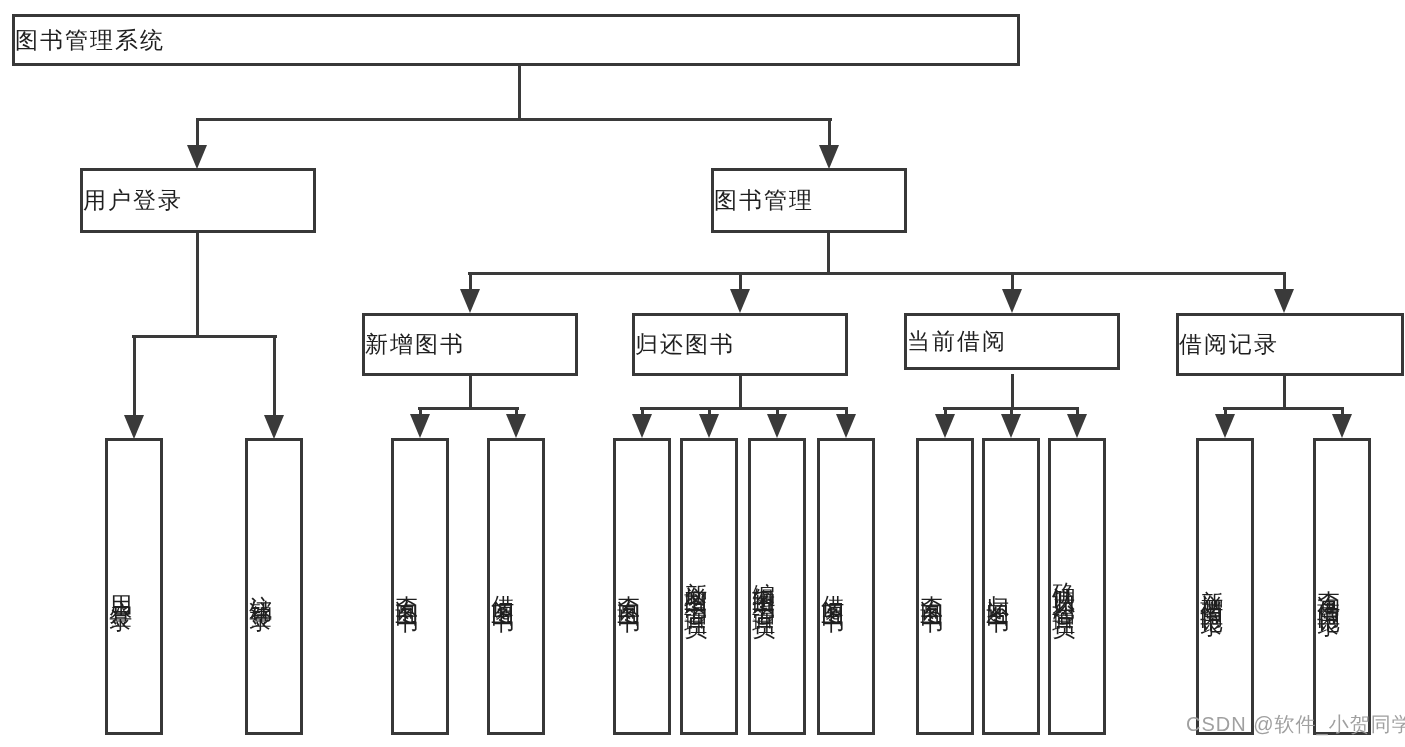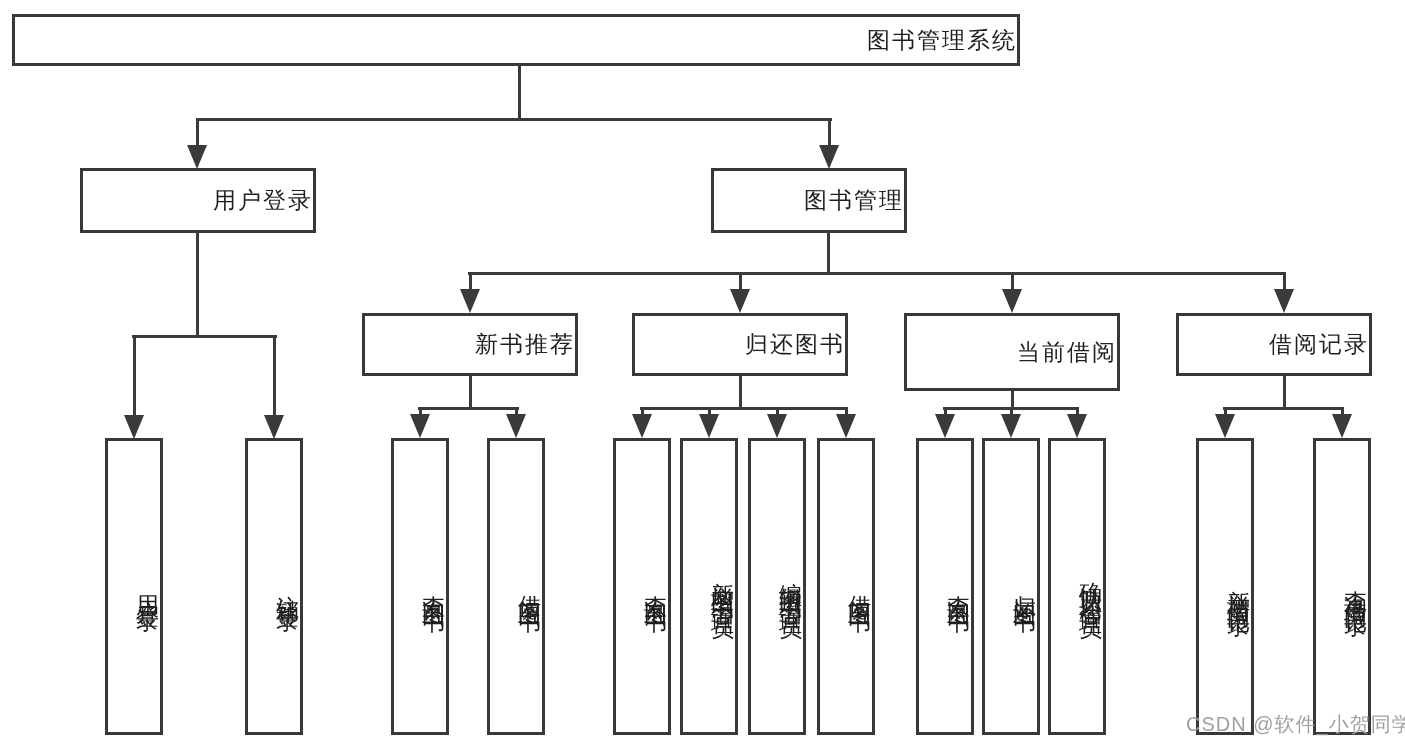--- a/index.html
+++ b/index.html
@@ -2,21 +2,21 @@
 <html><head>
 <meta charset="utf-8">
 <style>
   html,body{margin:0;padding:0;background:#ffffff;}
   .canvas{
     position:relative;width:1405px;height:747px;background:#ffffff;overflow:hidden;
     font-family:"Liberation Sans","DejaVu Sans",sans-serif;color:#1f1f1f;
   }
   .box{
     position:absolute;border:3px solid #383838;background:#ffffff;box-sizing:border-box;
-    display:flex;align-items:center;justify-content:flex-end;
+    display:flex;align-items:center;justify-content:flex-start;
   }
   .box-h{font-size:23px;letter-spacing:2px;}
   .box-v{font-size:23px;}
   .box-v > span{
     writing-mode:vertical-rl;text-orientation:mixed;
     letter-spacing:5px;line-height:1.1;white-space:nowrap;
   }
   .lh,.lv{position:absolute;background:#3a3a3a;}
   .lh{height:3px;}
   .lv{width:3px;}
@@ -99,29 +99,29 @@
   </div>
 
   <div class="box box-h" style="left:80px;top:168px;width:236px;height:65px">
     <span>用户登录</span>
   </div>
   <div class="box box-h" style="left:711px;top:168px;width:196px;height:65px">
     <span>图书管理</span>
   </div>
 
   <div class="box box-h" style="left:362px;top:313px;width:216px;height:63px">
-    <span>新书推荐</span>
+    <span>新增图书</span>
   </div>
   <div class="box box-h" style="left:632px;top:313px;width:216px;height:63px">
     <span>归还图书</span>
   </div>
-  <div class="box box-h" style="left:904px;top:313px;width:216px;height:78px">
+  <div class="box box-h" style="left:904px;top:313px;width:216px;height:57px">
     <span>当前借阅</span>
   </div>
-  <div class="box box-h" style="left:1176px;top:313px;width:196px;height:63px">
+  <div class="box box-h" style="left:1176px;top:313px;width:228px;height:63px">
     <span>借阅记录</span>
   </div>
 
   <div class="box box-v" style="left:105px;top:438px;width:58px;height:297px">
     <span>用户登录</span>
   </div>
   <div class="box box-v" style="left:245px;top:438px;width:58px;height:297px">
     <span>注销登录</span>
   </div>
 

